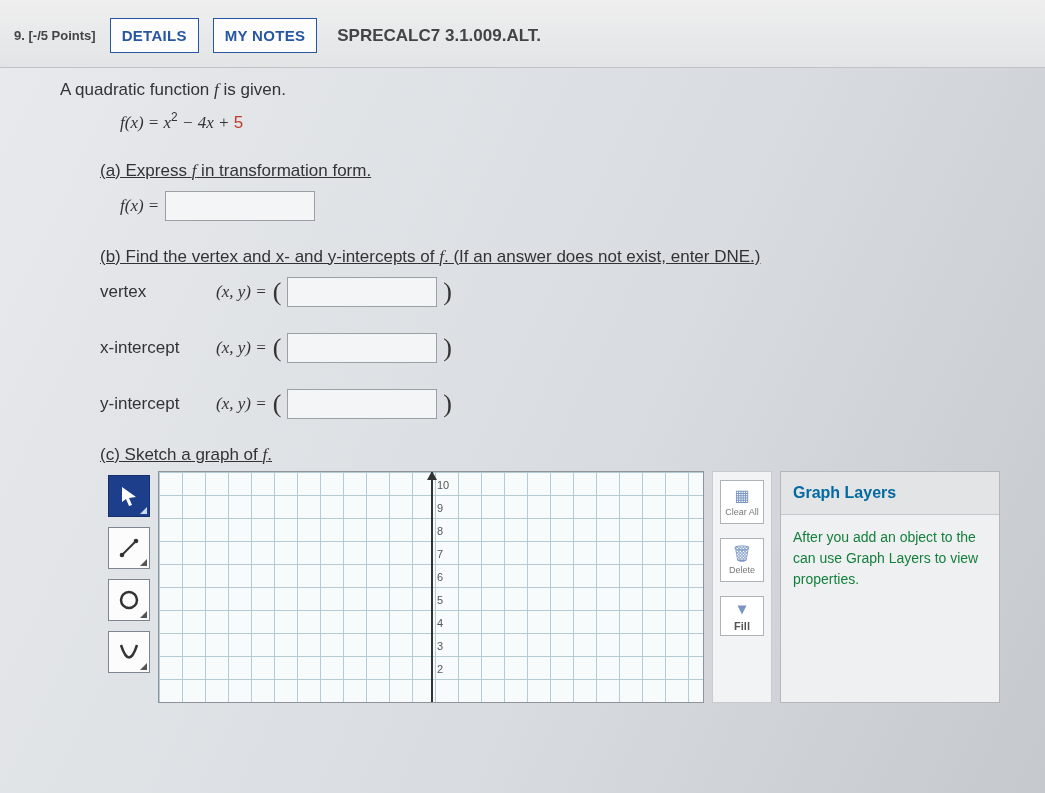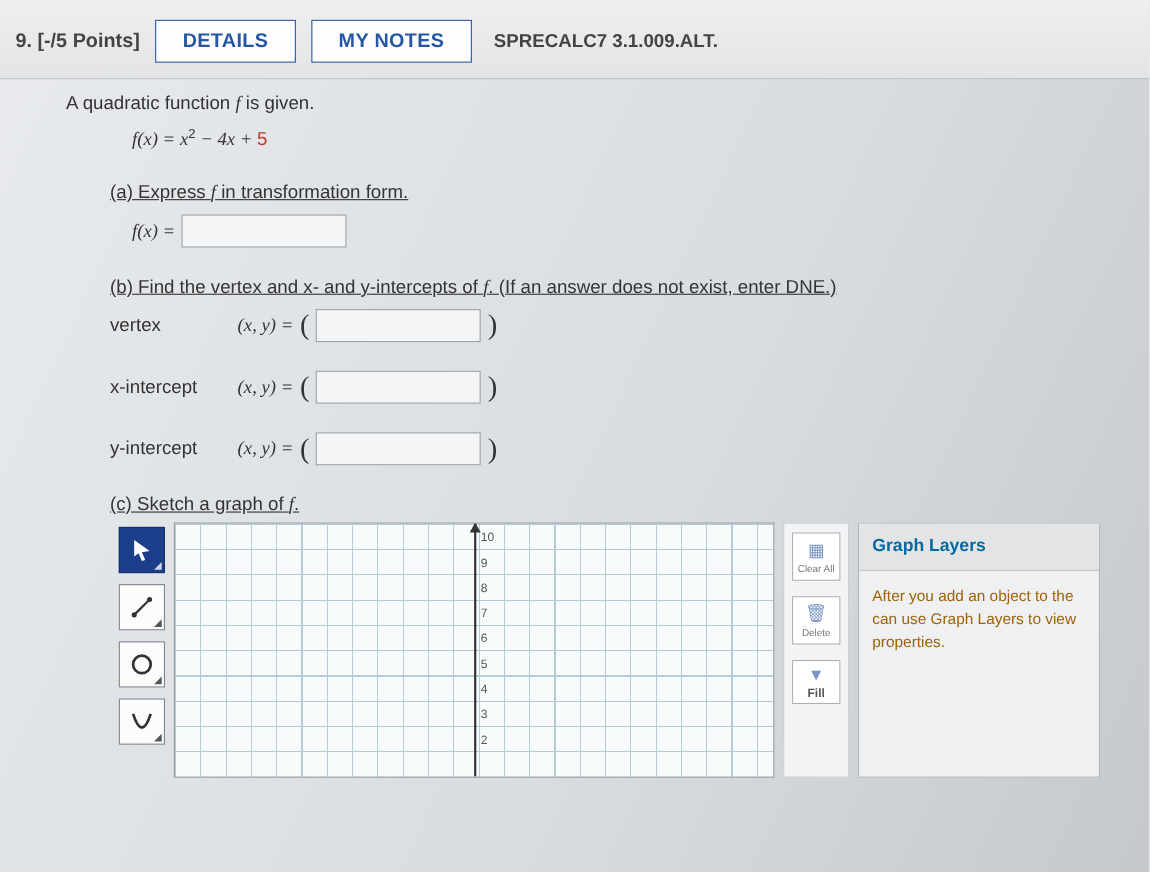--- a/index.html
+++ b/index.html
@@ -14,31 +14,31 @@
   }
   .header-bar {
     display: flex;
     align-items: center;
     gap: 14px;
     padding: 18px 10px 14px 14px;
     border-bottom: 1px solid #bfc3c7;
     background: linear-gradient(180deg, #efefef 0%, #e2e4e6 100%);
   }
   .q-prefix {
-    font-size: 18px;
+    font-size: 13px;
     font-weight: bold;
     color: #444;
   }
   .btn {
     border: 1px solid #2757a3;
     background: #fdfdfd;
     color: #2757a3;
-    font-size: 18px;
+    font-size: 15px;
     font-weight: 600;
-    padding: 8px 24px;
+    padding: 8px 11px;
     cursor: pointer;
     letter-spacing: .3px;
   }
   .topic {
     font-size: 17px;
     font-weight: bold;
     color: #444;
     margin-left: 6px;
   }
   .content {
@@ -140,21 +140,21 @@
     border:1px solid #b3b7bb;
     background:#eef0f1;
     width: 220px;
     height: 232px;
     overflow:hidden;
   }
   .right-panel .hd {
     padding:12px 12px; font-weight:bold; color:#0369a1; border-bottom:1px solid #c5c8cb;
     background:#e2e4e5;
   }
-  .right-panel .bd { padding:12px; font-size:14px; color:#a16207; line-height:1.5; }
+  .right-panel .bd { padding:12px; font-size:14px; color:#15803d; line-height:1.5; }
 
   
   .svg-ico { width:24px; height:24px; }
 </style>
 </head>
 <body>
 
 <div class="header-bar">
   <span class="q-prefix">
     <span>9.</span>

